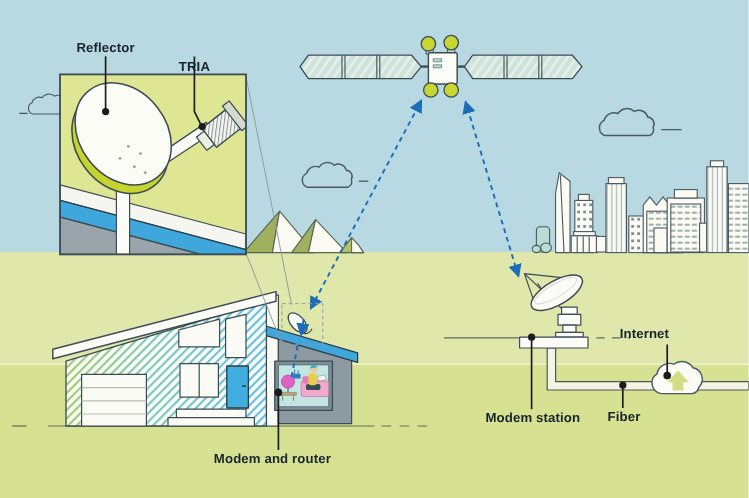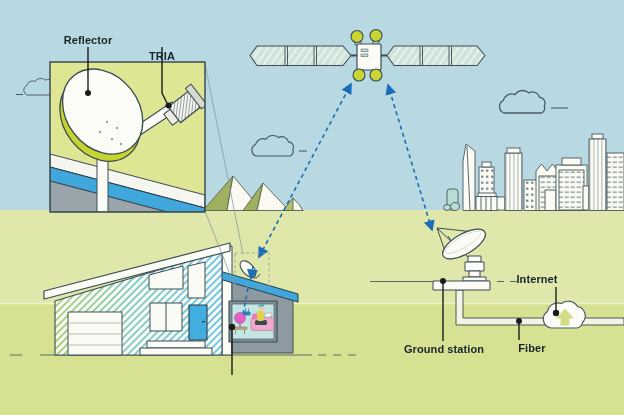--- a/index.html
+++ b/index.html
@@ -299,16 +299,17 @@
     <circle cx="519" cy="321" r="3" stroke="none"></circle>
     <line x1="556" y1="287" x2="556" y2="312"></line>
     <circle cx="556" cy="313" r="3.2" stroke="none"></circle>
     <line x1="232" y1="329" x2="232" y2="375"></line>
     <circle cx="232" cy="327" r="3.2" stroke="none"></circle>
   </g>
 </svg>
 
   <div class="lbl" style="left:88px;top:34px">Reflector</div>
   <div class="lbl" style="left:162px;top:50px">TRIA</div>
-  <div class="lbl" style="left:444px;top:343px">Ground station</div>
-  <div class="lbl" style="left:532px;top:342px">Fiber</div>
+  <div class="lbl" style="left:444px;top:343px">Modem station</div>
+  <div class="lbl" style="left:520px;top:342px">Fiber</div>
   <div class="lbl" style="left:537px;top:273px">Internet</div>
+  <div class="lbl" style="left:227px;top:377px">Modem and router</div>
 </div>
 
 </body></html>

